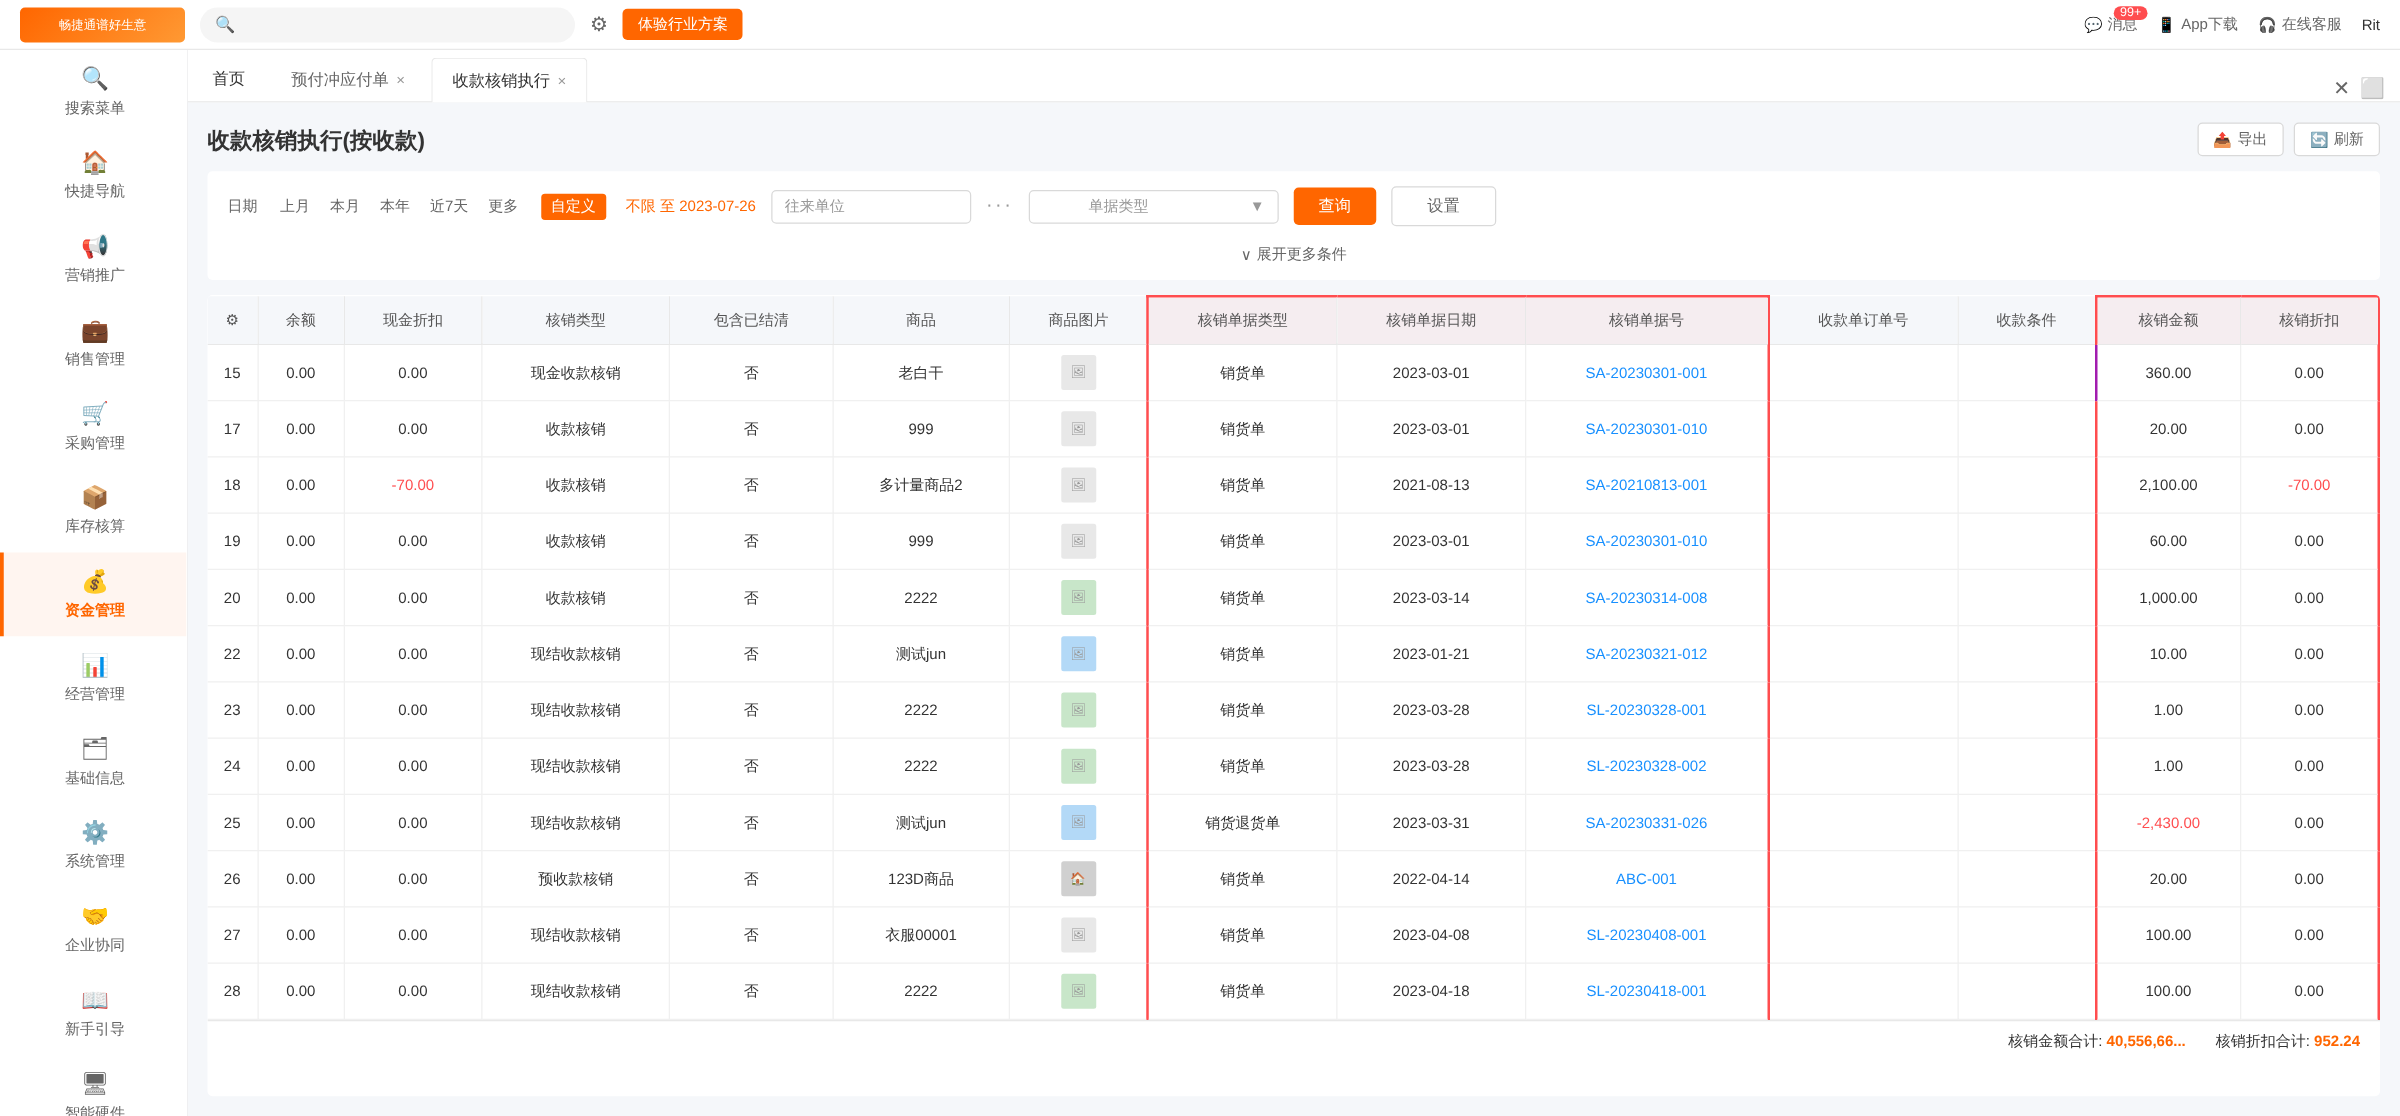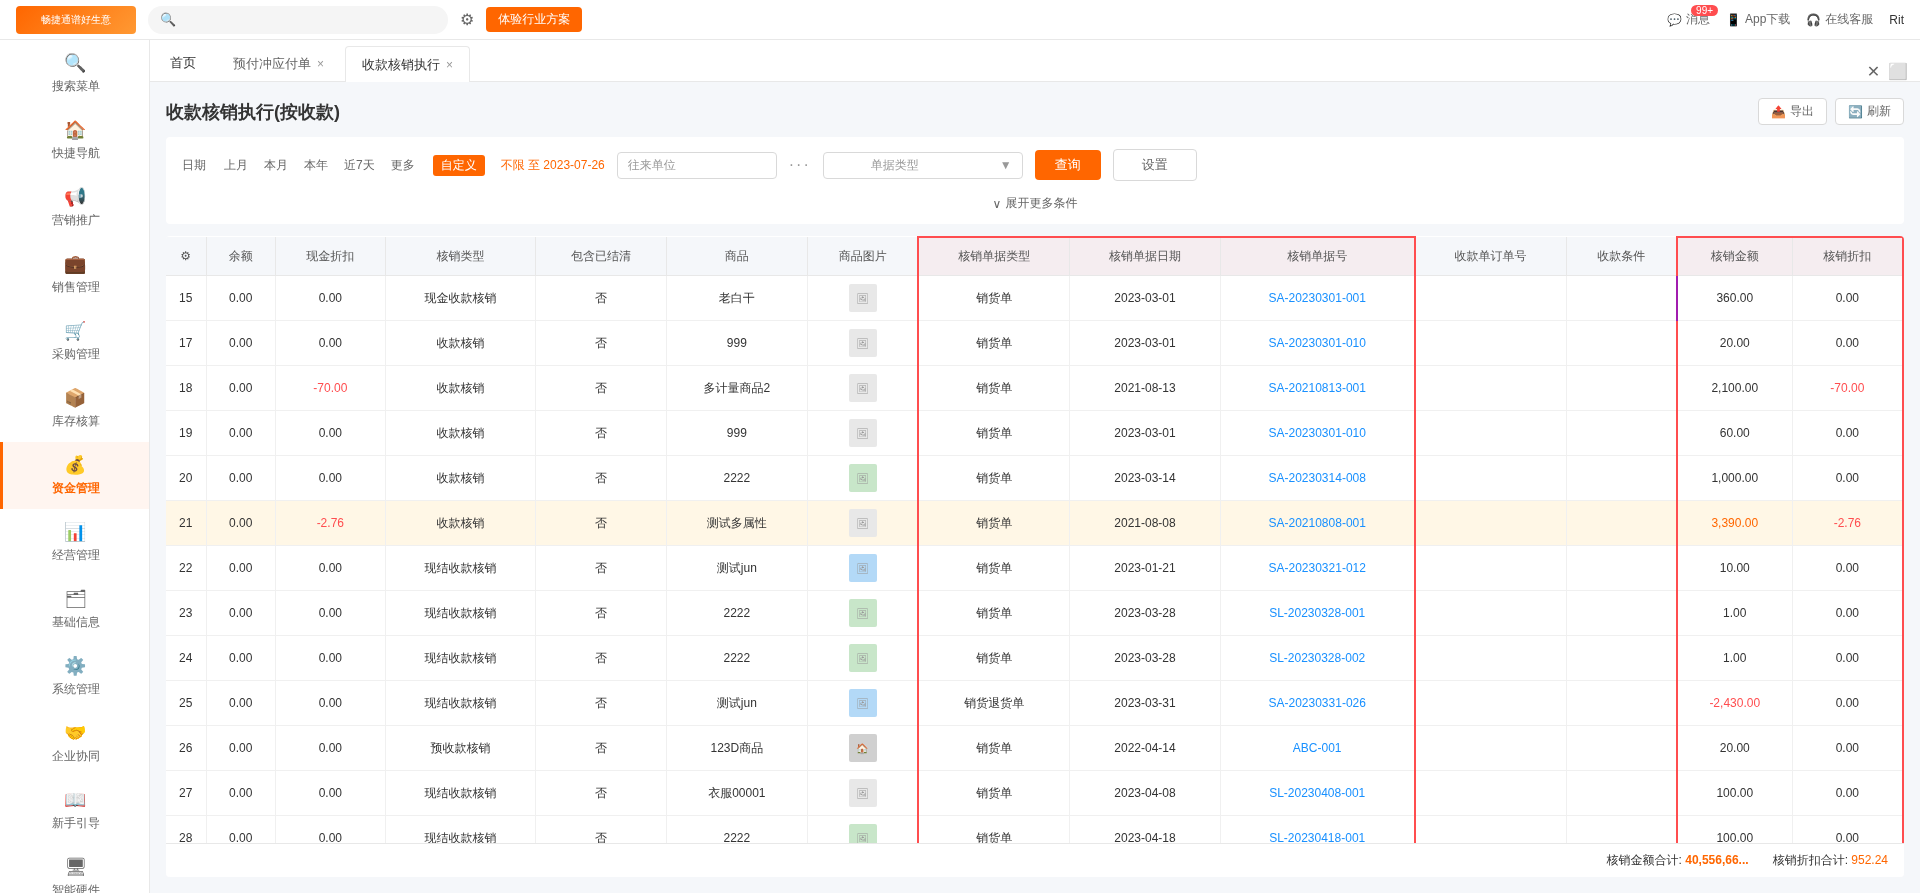--- a/index.html
+++ b/index.html
@@ -1,20 +1,20 @@
 <!DOCTYPE html>
 <html><head>
   <meta charset="utf-8">
   <style>
     * { box-sizing: border-box; margin: 0; padding: 0; }
     body { font-family: 'Microsoft YaHei', Arial, sans-serif; font-size: 13px; background: #f0f2f5; color: #333; overflow: hidden; }
 
     
     .top-bar { height: 40px; background: #fff; border-bottom: 1px solid #e8e8e8; display: flex; align-items: center; padding: 0 16px; gap: 12px; }
-    .top-bar-logo { width: 120px; height: 28px; background: linear-gradient(135deg, #ff6600, #ff9933); border-radius: 4px; display: flex; align-items: center; justify-content: center; color: #fff; font-size: 11px; flex-shrink: 0; }
+    .top-bar-logo { width: 132px; height: 28px; background: linear-gradient(135deg, #ff6600, #ff9933); border-radius: 4px; display: flex; align-items: center; justify-content: center; color: #fff; font-size: 11px; flex-shrink: 0; }
     .top-bar-search { flex: 1; height: 28px; background: #f5f5f5; border-radius: 14px; display: flex; align-items: center; padding: 0 12px; gap: 6px; max-width: 300px; }
     .top-bar-search input { border: none; background: transparent; outline: none; font-size: 12px; color: #999; width: 100%; }
     .top-bar-actions { display: flex; align-items: center; gap: 16px; margin-left: auto; }
     .top-bar-btn { background: #ff6600; color: #fff; border: none; border-radius: 4px; padding: 4px 12px; font-size: 12px; cursor: pointer; }
     .top-bar-action-item { display: flex; align-items: center; gap: 4px; font-size: 12px; color: #666; cursor: pointer; position: relative; }
     .badge { background: #ff4d4f; color: #fff; border-radius: 10px; padding: 0 5px; font-size: 10px; position: absolute; top: -6px; right: -8px; }
     .user-area { font-size: 12px; color: #333; }
 
     
     .layout { display: flex; height: calc(100vh - 40px); }
@@ -332,36 +332,20 @@
     <td>2222</td>
     <td><div class="img-placeholder has-img" style="background:#c8e6c9;">🖼</div></td>
     <td style="border-left:2px solid #ff4d4f;">销货单</td>
     <td>2023-03-14</td>
     <td style="border-right:2px solid #ff4d4f;"><a class="link-text">SA-20230314-008</a></td>
     <td></td>
     <td></td>
     <td style="border-left:2px solid #ff4d4f;">1,000.00</td>
     <td style="border-right:2px solid #ff4d4f;">0.00</td>
   </tr>
-              <tr class="highlighted">
-    <td>21</td>
-    <td>0.00</td>
-    <td style="color:#ff4d4f;">-2.76</td>
-    <td>收款核销</td>
-    <td>否</td>
-    <td>测试多属性</td>
-    <td><div class="img-placeholder">🖼</div></td>
-    <td style="border-left:2px solid #ff4d4f;">销货单</td>
-    <td>2021-08-08</td>
-    <td style="border-right:2px solid #ff4d4f;"><a class="link-text">SA-20210808-001</a></td>
-    <td></td>
-    <td></td>
-    <td style="border-left:2px solid #ff4d4f;color:#ff6600;">3,390.00</td>
-    <td style="border-right:2px solid #ff4d4f;color:#ff4d4f;">-2.76</td>
-  </tr>
               <tr>
     <td>22</td>
     <td>0.00</td>
     <td>0.00</td>
     <td>现结收款核销</td>
     <td>否</td>
     <td>测试jun</td>
     <td><div class="img-placeholder has-img" style="background:#b3d9f7;">🖼</div></td>
     <td style="border-left:2px solid #ff4d4f;">销货单</td>
     <td>2023-01-21</td>
@@ -465,18 +449,18 @@
     <td></td>
     <td></td>
     <td style="border-left:2px solid #ff4d4f;">100.00</td>
     <td style="border-right:2px solid #ff4d4f;">0.00</td>
   </tr>
             </tbody>
         </table>
 
         <div style="background:#fff; border-top:1px solid #e8e8e8; padding:8px 16px; display:flex; justify-content:flex-end; gap:24px; font-size:12px; position:sticky; bottom:0;">
           <span style="color:#333;">核销金额合计: <span style="color:#ff6600; font-weight:600;">40,556,66...</span></span>
-          <span style="color:#333;">核销折扣合计: <span style="color:#ff6600; font-weight:400;">952.24</span></span>
+          <span style="color:#333;">核销折扣合计: <span style="color:#ff6600; font-weight:700;">952.24</span></span>
         </div>
       </div>
     </div>
   </div>
 </div>
 
 </body></html>

